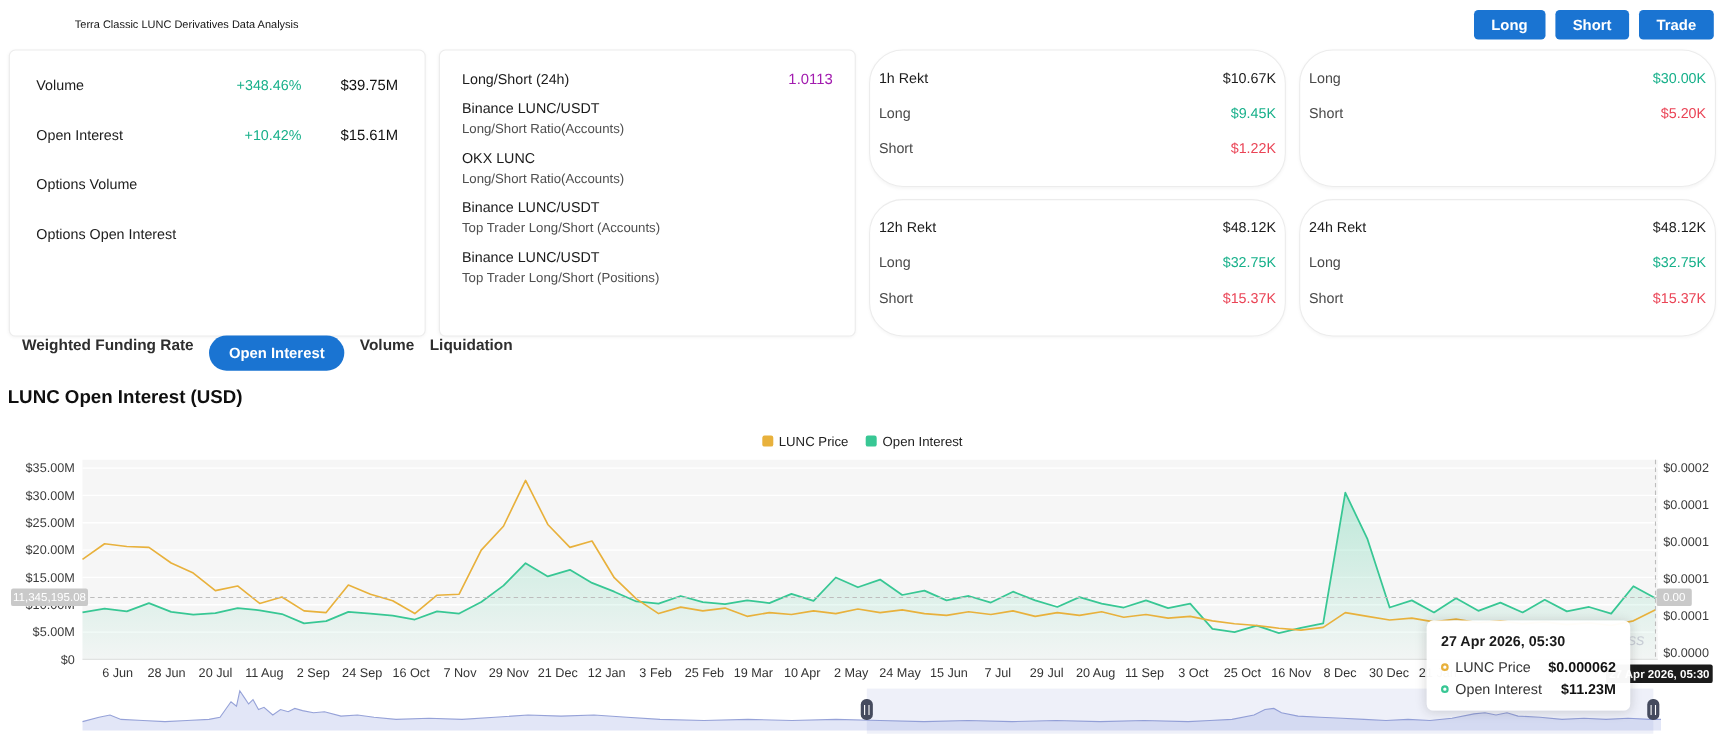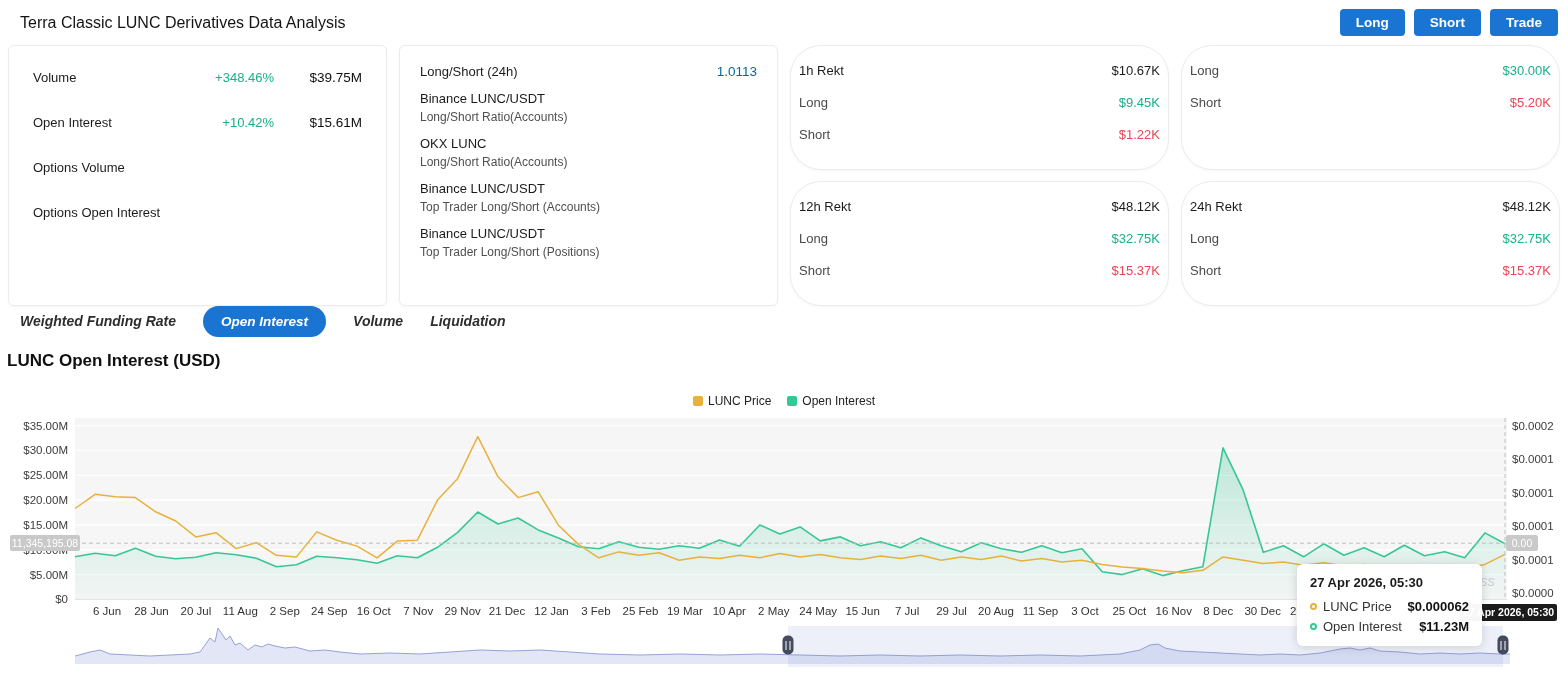--- a/index.html
+++ b/index.html
@@ -1,49 +1,49 @@
 <!DOCTYPE html>
 <html><head>
 <meta charset="utf-8">
 <style>
   * { margin:0; padding:0; box-sizing:border-box; }
   body { font-family:"Liberation Sans", sans-serif; background:#fff; width:1568px; height:677px; overflow:hidden; }
   .page { position:relative; width:1568px; height:677px; background:#fff; }
 
   
   .hdr { position:absolute; top:0; left:0; right:0; height:45px; display:flex; align-items:center; justify-content:space-between; padding:0 10px 0 20px; background:#fff; }
-  .hdr-title { font-size:16px; font-weight:500; color:#141414; }
+  .hdr-title { font-size:10px; font-weight:500; color:#141414;margin-left:48px; }
   .hdr-btns { display:flex; gap:9px; }
   .btn-blue { background:#1a74d2; color:#fff; font-weight:700; font-size:13.5px; border:none; border-radius:4px; padding:6px 16px; cursor:pointer; font-family:inherit; }
 
   
   .stats { position:absolute; top:45px; left:8px; right:8px; height:243px; display:grid; grid-template-columns:1fr 1fr 1fr 1fr; gap:12px; }
   .card { background:#fff; border:1px solid #ececec; border-radius:6px; box-shadow:0 1px 3px rgba(0,0,0,0.04); }
   .card-market { padding:22px 24px; }
   .m-row { display:flex; align-items:center; margin-bottom:26px; height:19px; }
   .m-label { flex:1; font-size:13px; color:#1c1c1c; }
   .m-change { font-size:13px; color:#17b08a; margin-right:26px; }
   .m-value { font-size:13.5px; color:#111; min-width:62px; text-align:right; }
   .card-ls { padding:18px 20px; }
   .ls-head { display:flex; justify-content:space-between; align-items:center; margin-bottom:12px; }
   .ls-label { font-size:13px; color:#1c1c1c; }
-  .ls-value { font-size:13.5px; color:#0369a1; }
+  .ls-value { font-size:13.5px; color:#a21caf; }
   .ls-item { margin-top:11px; cursor:pointer; }
   .ls-item-title { font-size:13px; color:#1b1b1b; line-height:16px; }
   .ls-item-sub { font-size:12px; color:#4f4f4f; line-height:15px; margin-top:3px; }
   .rekt-col { display:flex; flex-direction:column; gap:11px; }
   .card-rekt { flex:1; padding:15px 8px 12px;border-radius:31px; }
   .r-row { display:flex; justify-content:space-between; align-items:center; margin-bottom:13px; height:19px; }
   .r-title, .r-total { font-size:13px; color:#1b1b1b; }
   .r-label { font-size:13px; color:#4a4a4a; }
   .v-green { font-size:13px; color:#17b08a; }
   .v-red { font-size:13px; color:#ea4456; }
 
   
-  .tabs { position:absolute; top:305px; left:20px; height:32px; display:flex; align-items:center; gap:27px;font-style:italic; }
+  .tabs { position:absolute; top:305px; left:20px; height:32px; display:flex; gap:14px; }
   .tab { font-size:14px; font-weight:700; color:#2e2e2e; cursor:pointer; }
   .tab.active { background:#1a74d2; color:#fff; border-radius:17px; padding:8px 18px; font-size:13.5px; }
 
   
   .chart-title { position:absolute; top:351px; left:7px; font-size:17px; font-weight:700; color:#0f0f0f; }
   .legend { position:absolute; top:394px; left:0; right:0; display:flex; justify-content:center; gap:16px; align-items:center; }
   .leg-item { display:flex; align-items:center; gap:5px; font-size:12px; color:#222; }
   .leg-sq { width:10px; height:10px; border-radius:2px; display:inline-block; }
 
   svg.chart { position:absolute; top:415px; left:0; }

